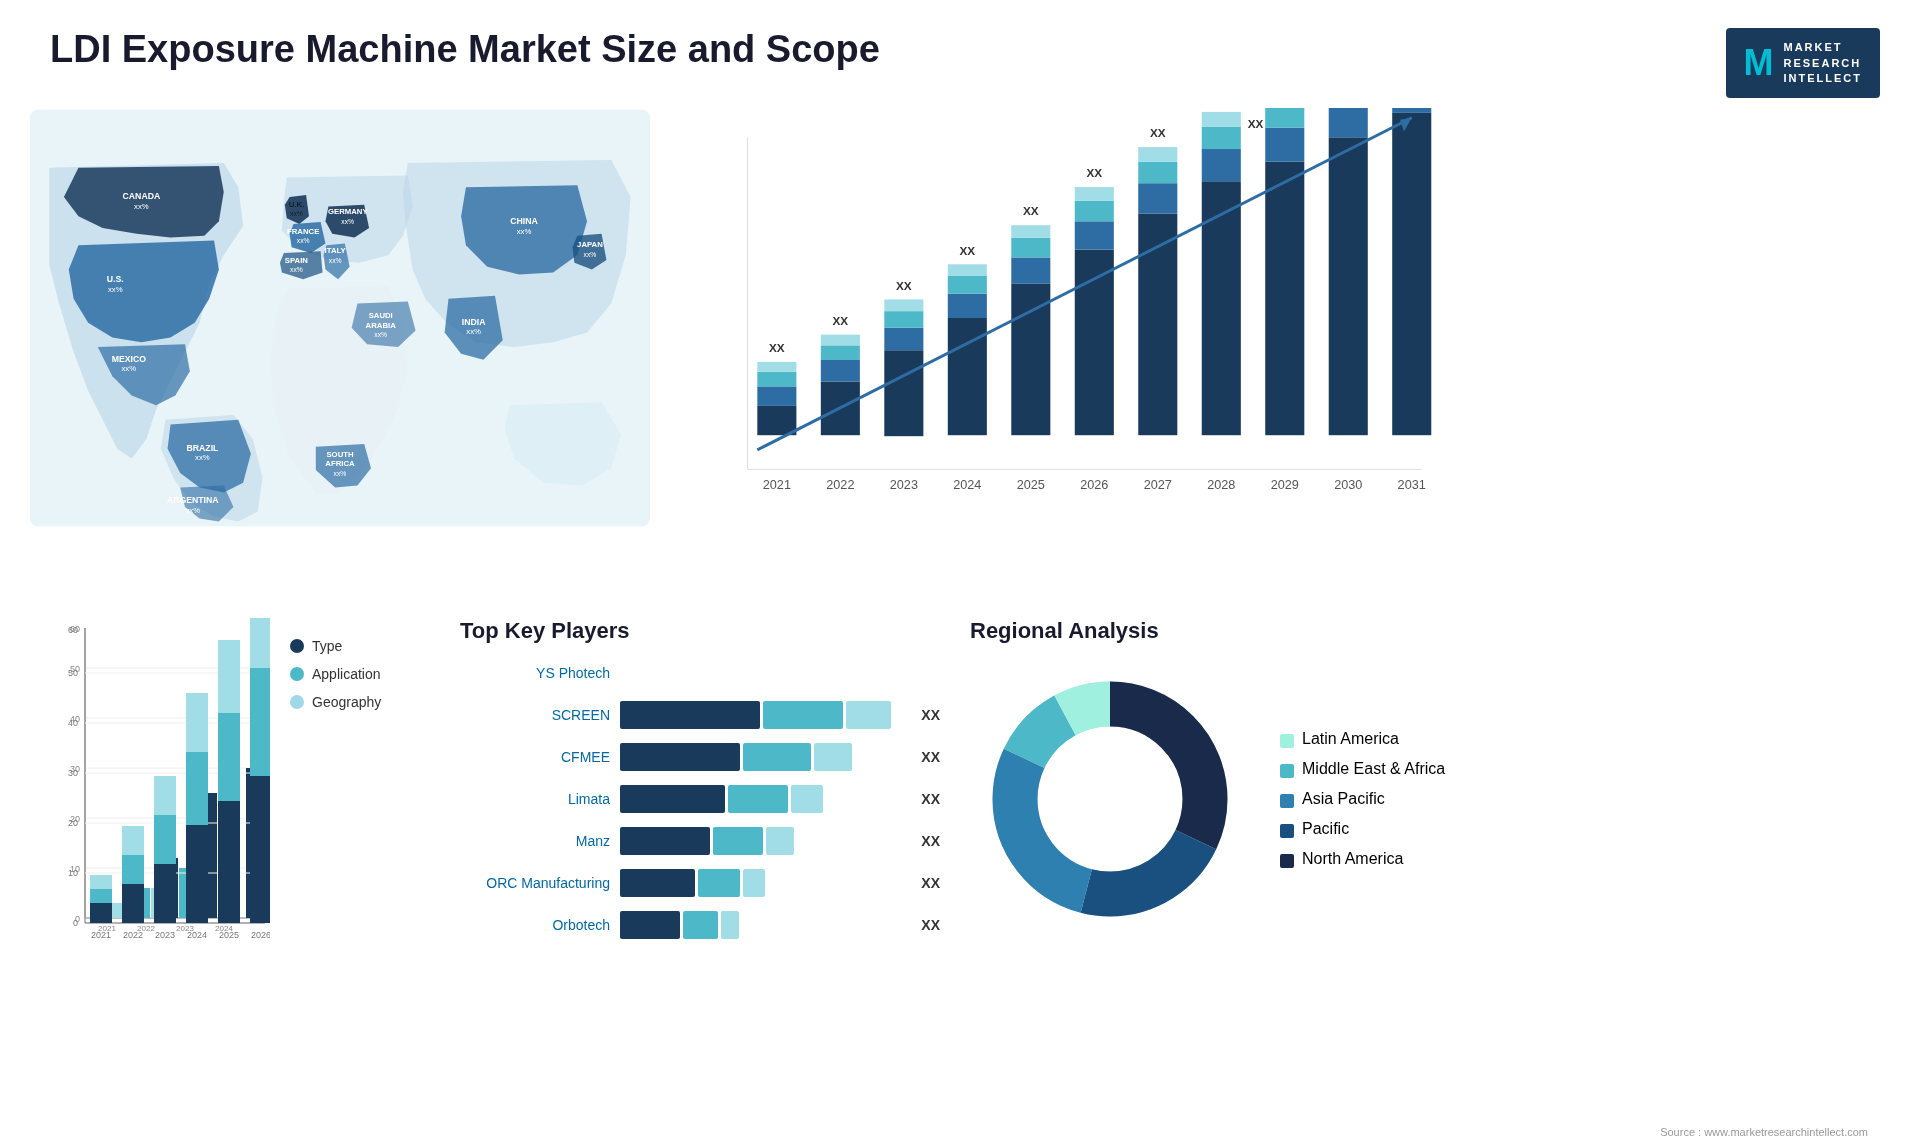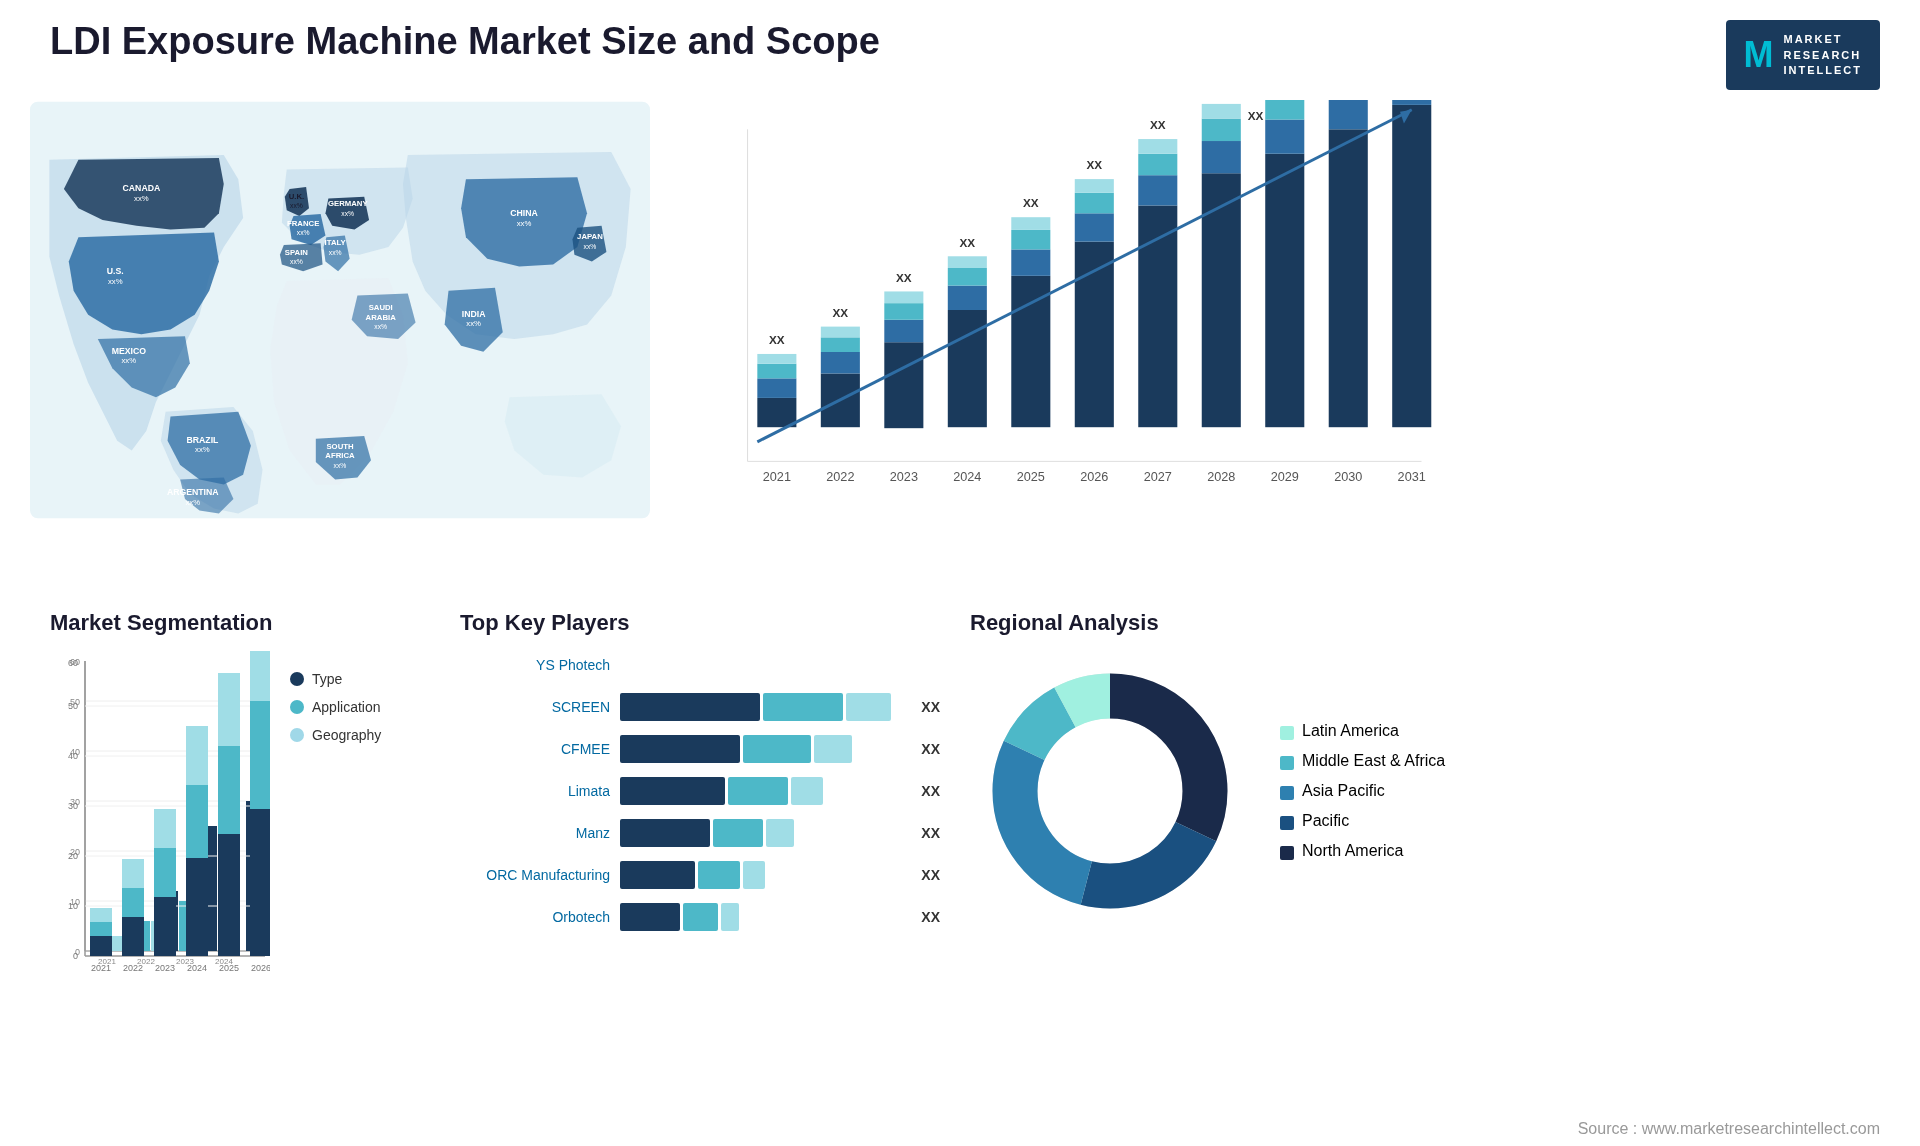--- a/index.html
+++ b/index.html
@@ -10,21 +10,21 @@
       font-family: 'Arial', sans-serif;
       overflow: hidden;
       position: relative;
     }
 
     
     .header {
       display: flex;
       justify-content: space-between;
       align-items: flex-start;
-      padding: 20px 40px 10px 50px;
+      padding: 28px 40px 10px 50px;
     }
     .page-title {
       font-size: 38px;
       font-weight: 700;
       color: #1a1a2e;
     }
     .logo-area {
       display: flex;
       flex-direction: column;
       align-items: center;
@@ -420,21 +420,20 @@
 
       <line x1="60" y1="350" x2="730" y2="10" stroke="#2e6da4" stroke-width="3"></line>
       <polygon points="730,10 718,12 722,24" fill="#2e6da4"></polygon>
     </svg>
   </div>
 </div>
 
 <div class="bottom-section">
 
   <div class="market-seg">
-    <div class="section-title">Market Segmentation</div>
     <div class="seg-chart-container">
       <div style="position:relative; width:220px; height:340px;">
         <svg viewBox="0 0 220 340" width="220" height="340">
 
           <line x1="35" y1="10" x2="35" y2="300" stroke="#aaa" stroke-width="1.5"></line>
 
           <line x1="35" y1="300" x2="215" y2="300" stroke="#aaa" stroke-width="1.5"></line>
 
           <text x="30" y="304" font-size="9" fill="#888" text-anchor="end">0</text>
           <text x="30" y="254" font-size="9" fill="#888" text-anchor="end">10</text>
@@ -658,13 +657,13 @@
         <div class="donut-legend-item">
           <div class="donut-legend-color" style="background:#1a2a4a;"></div>
           <span>North America</span>
         </div>
       </div>
     </div>
   </div>
 
 </div>
 
-<div class="source-text" style="position:absolute;bottom:8px;right:40px;font-size:16px;color:#999;text-align:right;">Source : www.marketresearchintellect.com</div>
+<div class="source-text" style="position:absolute;bottom:8px;right:52px;font-size:11px;color:#999;text-align:right;">Source : www.marketresearchintellect.com</div>
 
 </body></html>

